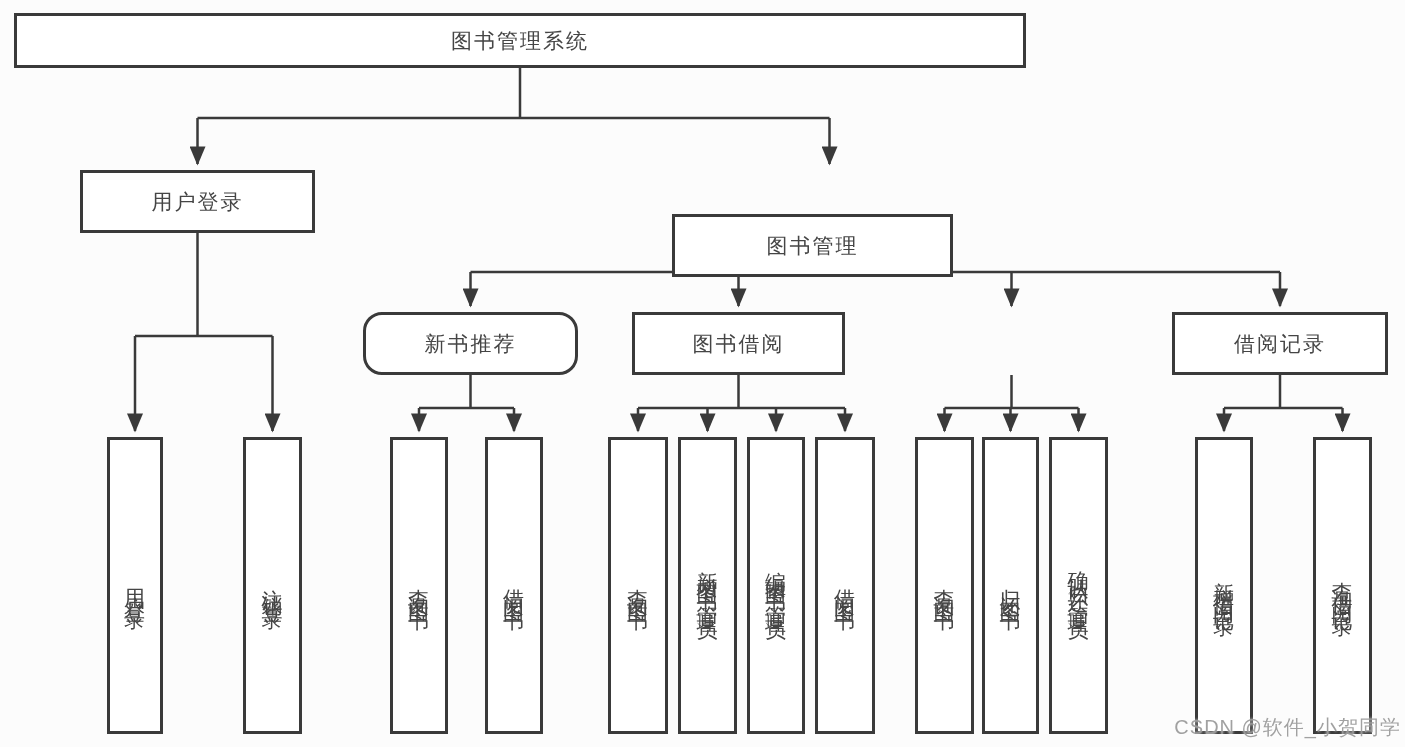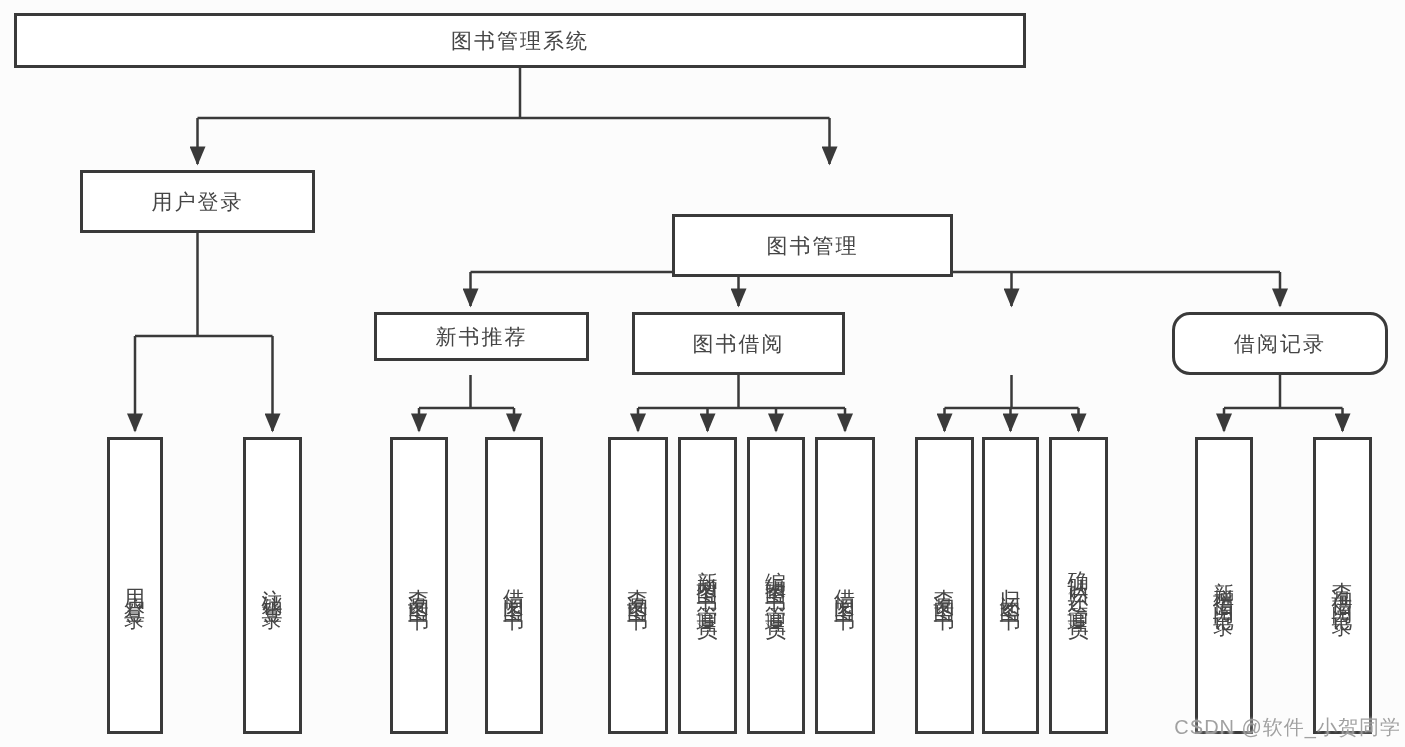--- a/index.html
+++ b/index.html
@@ -103,23 +103,23 @@
       <path d="M1224,408 V431" marker-end="url(#arrow)"></path>
       <path d="M1342.5,408 V431" marker-end="url(#arrow)"></path>
     </g>
   </svg>
 
   <div class="node h" style="left:14px; top:13px; width:1012px; height:55px;">图书管理系统</div>
 
   <div class="node h" style="left:80px; top:170px; width:235px; height:63px;">用户登录</div>
   <div class="node h" style="left:672px; top:170px; width:281px; height:63px;margin-top:44px;">图书管理</div>
 
-  <div class="node h" style="left:374px; top:312px; width:215px; height:49px;">新书推荐</div>
+  <div class="node h" style="left:363px; top:312px; width:215px; height:63px;border-radius:19px;">新书推荐</div>
   <div class="node h" style="left:632px; top:312px; width:213px; height:63px;">图书借阅</div>
-  <div class="node h" style="left:1172px; top:312px; width:216px; height:63px;border-radius:18px;">借阅记录</div>
+  <div class="node h" style="left:1172px; top:312px; width:216px; height:63px;">借阅记录</div>
 
   <div class="node v" style="left:107px; top:437px; width:56px; height:297px;">用户登录</div>
   <div class="node v" style="left:243px; top:437px; width:59px; height:297px;">注销登录</div>
 
   <div class="node v" style="left:390px; top:437px; width:58px; height:297px;">查询图书</div>
   <div class="node v" style="left:485px; top:437px; width:58px; height:297px;">借阅图书</div>
 
   <div class="node v" style="left:608px; top:437px; width:60px; height:297px;">查询图书</div>
   <div class="node v" style="left:678px; top:437px; width:59px; height:297px;">新增图书（管理员）</div>
   <div class="node v" style="left:747px; top:437px; width:58px; height:297px;">编辑图书（管理员）</div>

